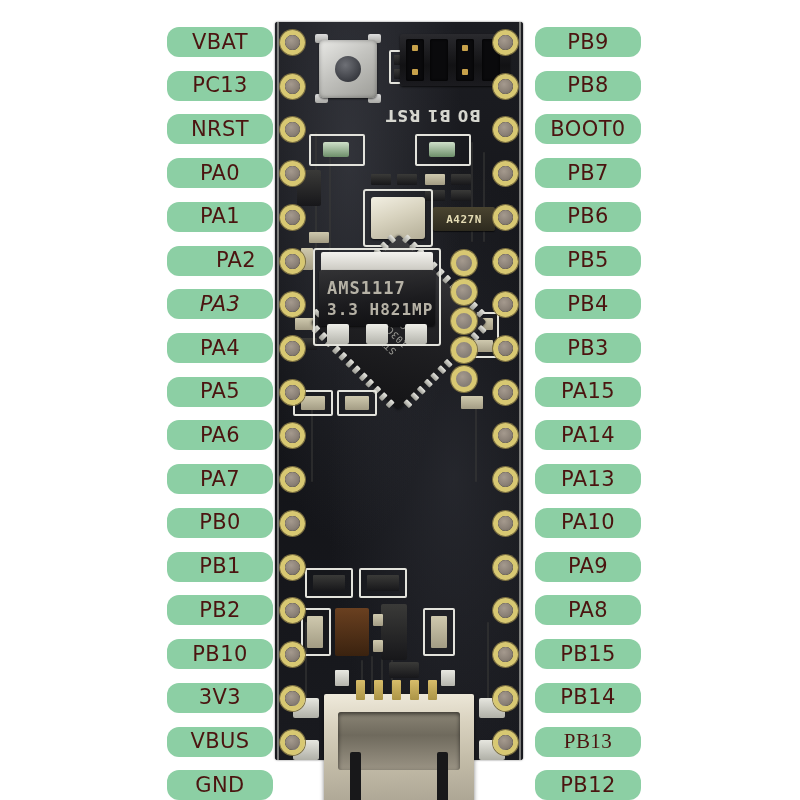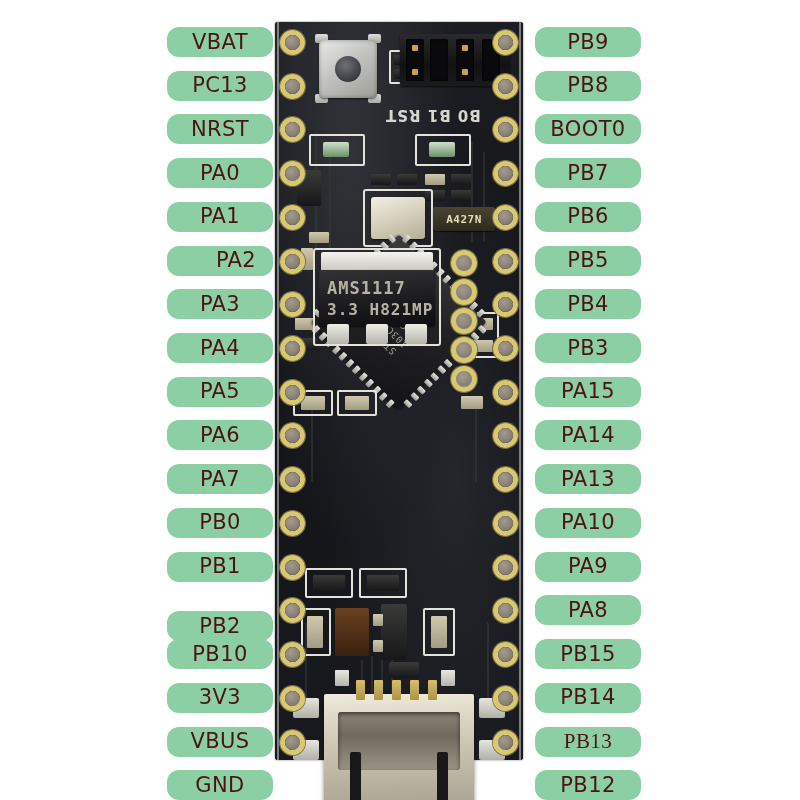--- a/index.html
+++ b/index.html
@@ -186,28 +186,28 @@
 
 <div id="stage">
 
   <div class="pin-col" id="left-col">
       <div class="pin" style="top: 27px;">VBAT</div>
       <div class="pin" style="top: 70.72px;">PC13</div>
       <div class="pin" style="top: 114.44px;">NRST</div>
       <div class="pin" style="top: 158.16px;">PA0</div>
       <div class="pin" style="top: 201.88px;">PA1</div>
       <div class="pin" style="top: 245.6px; padding-left: 32px;">PA2</div>
-      <div class="pin" style="top: 289.32px;">PA3</div>
+      <div class="pin" style="top: 289.32px; font-style: italic;">PA3</div>
       <div class="pin" style="top: 333.04px;">PA4</div>
       <div class="pin" style="top: 376.76px;">PA5</div>
       <div class="pin" style="top: 420.48px;">PA6</div>
       <div class="pin" style="top: 464.2px;">PA7</div>
       <div class="pin" style="top: 507.92px;">PB0</div>
       <div class="pin" style="top: 551.64px;">PB1</div>
-      <div class="pin" style="top: 595.36px; margin-top: 16px;">PB2</div>
+      <div class="pin" style="top: 595.36px;">PB2</div>
       <div class="pin" style="top: 639.08px;">PB10</div>
       <div class="pin" style="top: 682.8px;">3V3</div>
       <div class="pin" style="top: 726.52px;">VBUS</div>
       <div class="pin" style="top: 770.24px;">GND</div>
     </div>
 
   <div class="pin-col" id="right-col">
       <div class="pin" style="top: 27px;">PB9</div>
       <div class="pin" style="top: 70.72px;">PB8</div>
       <div class="pin" style="top: 114.44px;">BOOT0</div>

